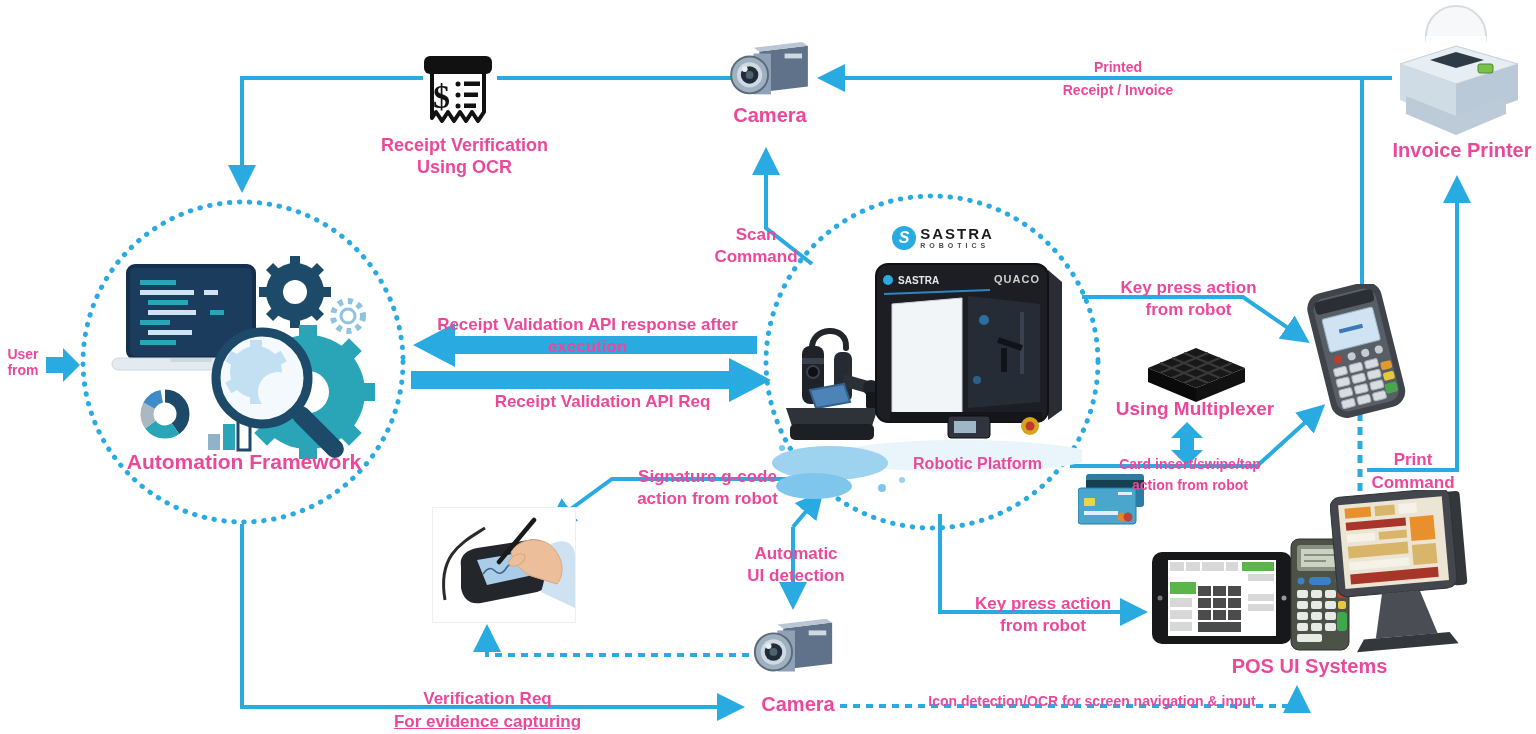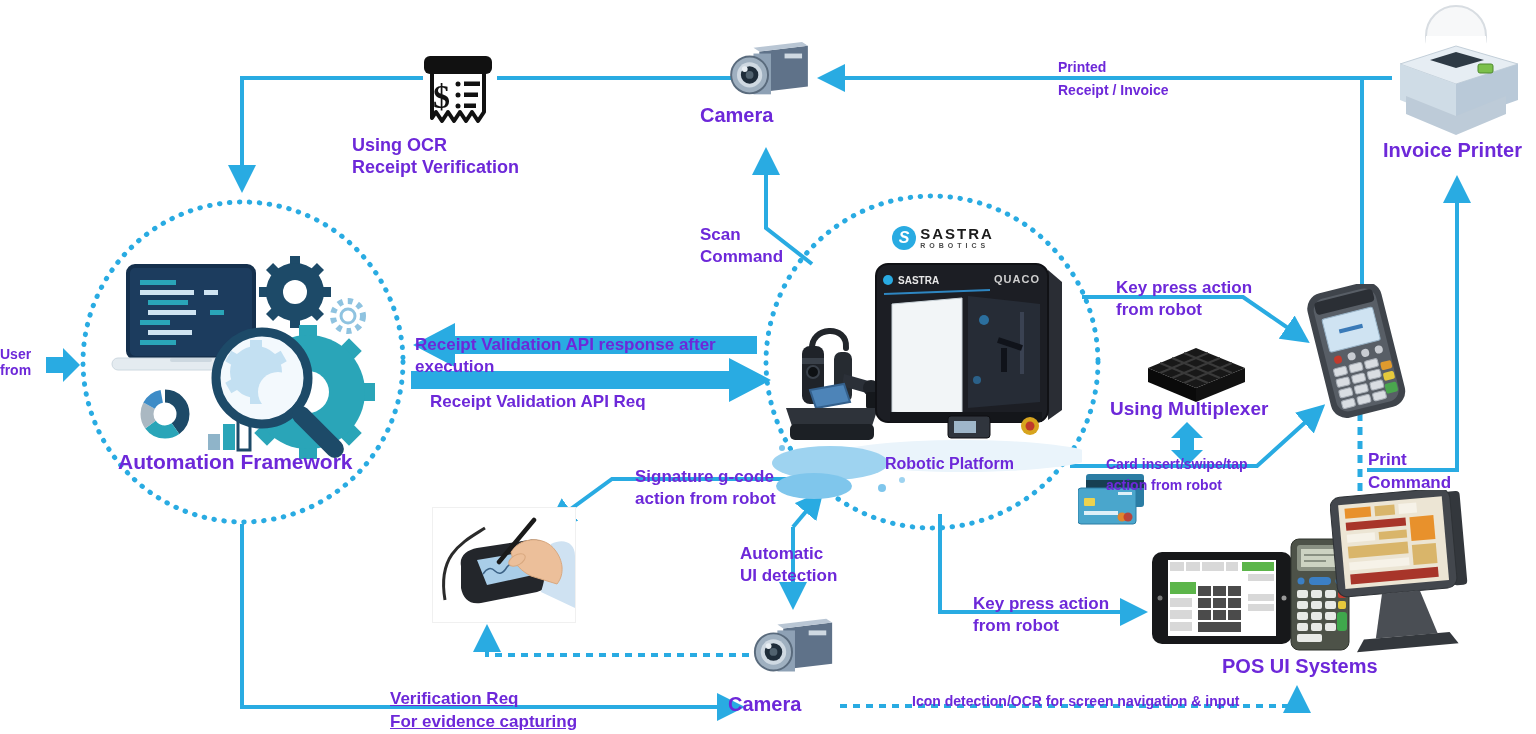--- a/index.html
+++ b/index.html
@@ -2,21 +2,21 @@
 <html><head>
 <meta charset="utf-8">
 <style>
   html,body{margin:0;padding:0;background:#fff;}
   #canvas{
     position:relative;width:1536px;height:734px;background:#fff;overflow:hidden;
     font-family:"Liberation Sans",sans-serif;
   }
   #wires{position:absolute;left:0;top:0;z-index:1;}
   .node,.lbl{position:absolute;z-index:3;}
-  .lbl{color:#6d28d9;font-weight:bold;text-align:left;}
+  .lbl{color:#ec4899;font-weight:bold;text-align:center;}
   .lbl span{display:block;}
   .node-lbl{font-size:20px;line-height:22px;}
   .edge-lbl{font-size:17px;line-height:22px;}
   .edge-sm{font-size:14px;line-height:21px;}
   .logo-row{display:flex;align-items:flex-start;justify-content:center;gap:4px;}
   .logo-mark{width:24px;height:24px;border-radius:50%;background:#29abe2;color:#fff;
     font-size:16px;font-weight:bold;line-height:24px;text-align:center;font-style:italic;}
   .logo-txt{text-align:left;color:#1b1b1b;}
   .logo-txt .t1{font-size:15px;font-weight:bold;letter-spacing:2px;line-height:15px;color:#1b1b1b;}
   .logo-txt .t2{font-size:7px;font-weight:bold;letter-spacing:4px;line-height:9px;color:#4a4a4a;}
@@ -392,37 +392,37 @@
   </svg>
 
   <div class="lbl node-lbl" style="left:700px;top:104px;width:140px;">Camera</div>
   <div class="lbl node-lbl" style="left:1383px;top:139px;width:158px;">Invoice Printer</div>
   <div class="lbl node-lbl" style="left:118px;top:451px;width:252px;font-size:21px;">Automation Framework</div>
   <div class="lbl node-lbl" style="left:858px;top:453px;width:185px;font-size:16px;z-index:4;margin-left:27px;">Robotic Platform</div>
   <div class="lbl node-lbl" style="left:1110px;top:398px;width:170px;font-size:19px;">Using Multiplexer</div>
   <div class="lbl node-lbl" style="left:1222px;top:655px;width:175px;">POS UI Systems</div>
   <div class="lbl node-lbl" style="left:728px;top:693px;width:140px;">Camera</div>
   <div class="lbl" style="left:352px;top:134px;width:225px;font-size:18px;line-height:22px;">
+    <span>Receipt Verification</span>
     <span>Using OCR</span>
-    <span>Receipt Verification</span>
   </div>
   <div class="lbl edge-sm" style="left:0px;top:346px;width:46px;line-height:16px;">
     <span>User</span>
     <span>from</span>
   </div>
 
   <div class="lbl edge-sm" style="left:1058px;top:56px;width:120px;line-height:23px;">
     <span>Printed</span>
     <span>Receipt / Invoice</span>
   </div>
   <div class="lbl edge-lbl" style="left:700px;top:224px;width:112px;">
     <span>Scan</span>
     <span>Command</span>
   </div>
-  <div class="lbl edge-lbl" style="left:415px;top:314px;width:345px;margin-top:20px;">Receipt Validation API response after execution</div>
+  <div class="lbl edge-lbl" style="left:415px;top:314px;width:345px;">Receipt Validation API response after execution</div>
   <div class="lbl edge-lbl" style="left:430px;top:391px;width:345px;">Receipt Validation API Req</div>
   <div class="lbl edge-lbl" style="left:1116px;top:277px;width:145px;">
     <span>Key press action</span>
     <span>from robot</span>
   </div>
   <div class="lbl edge-sm" style="left:1106px;top:454px;width:168px;">
     <span>Card insert/swipe/tap</span>
     <span>action from robot</span>
   </div>
   <div class="lbl edge-lbl" style="left:1368px;top:448px;width:90px;line-height:23px;">

